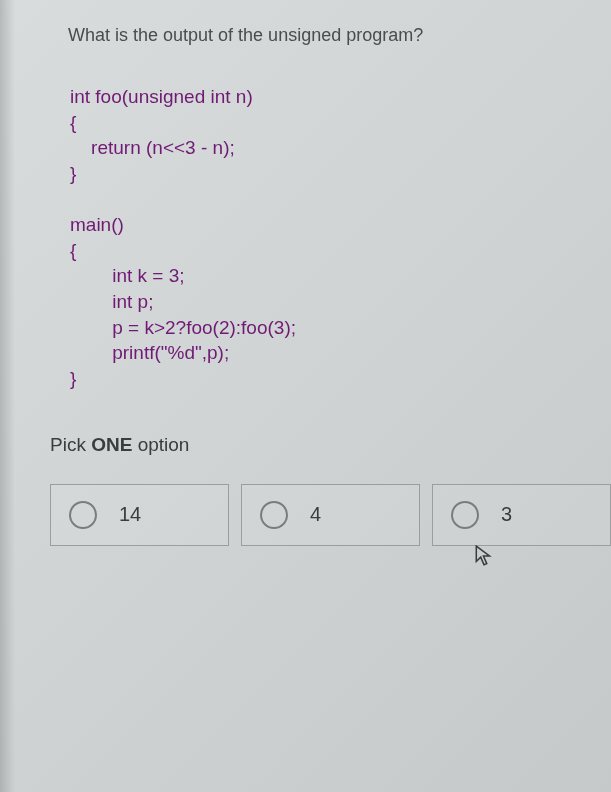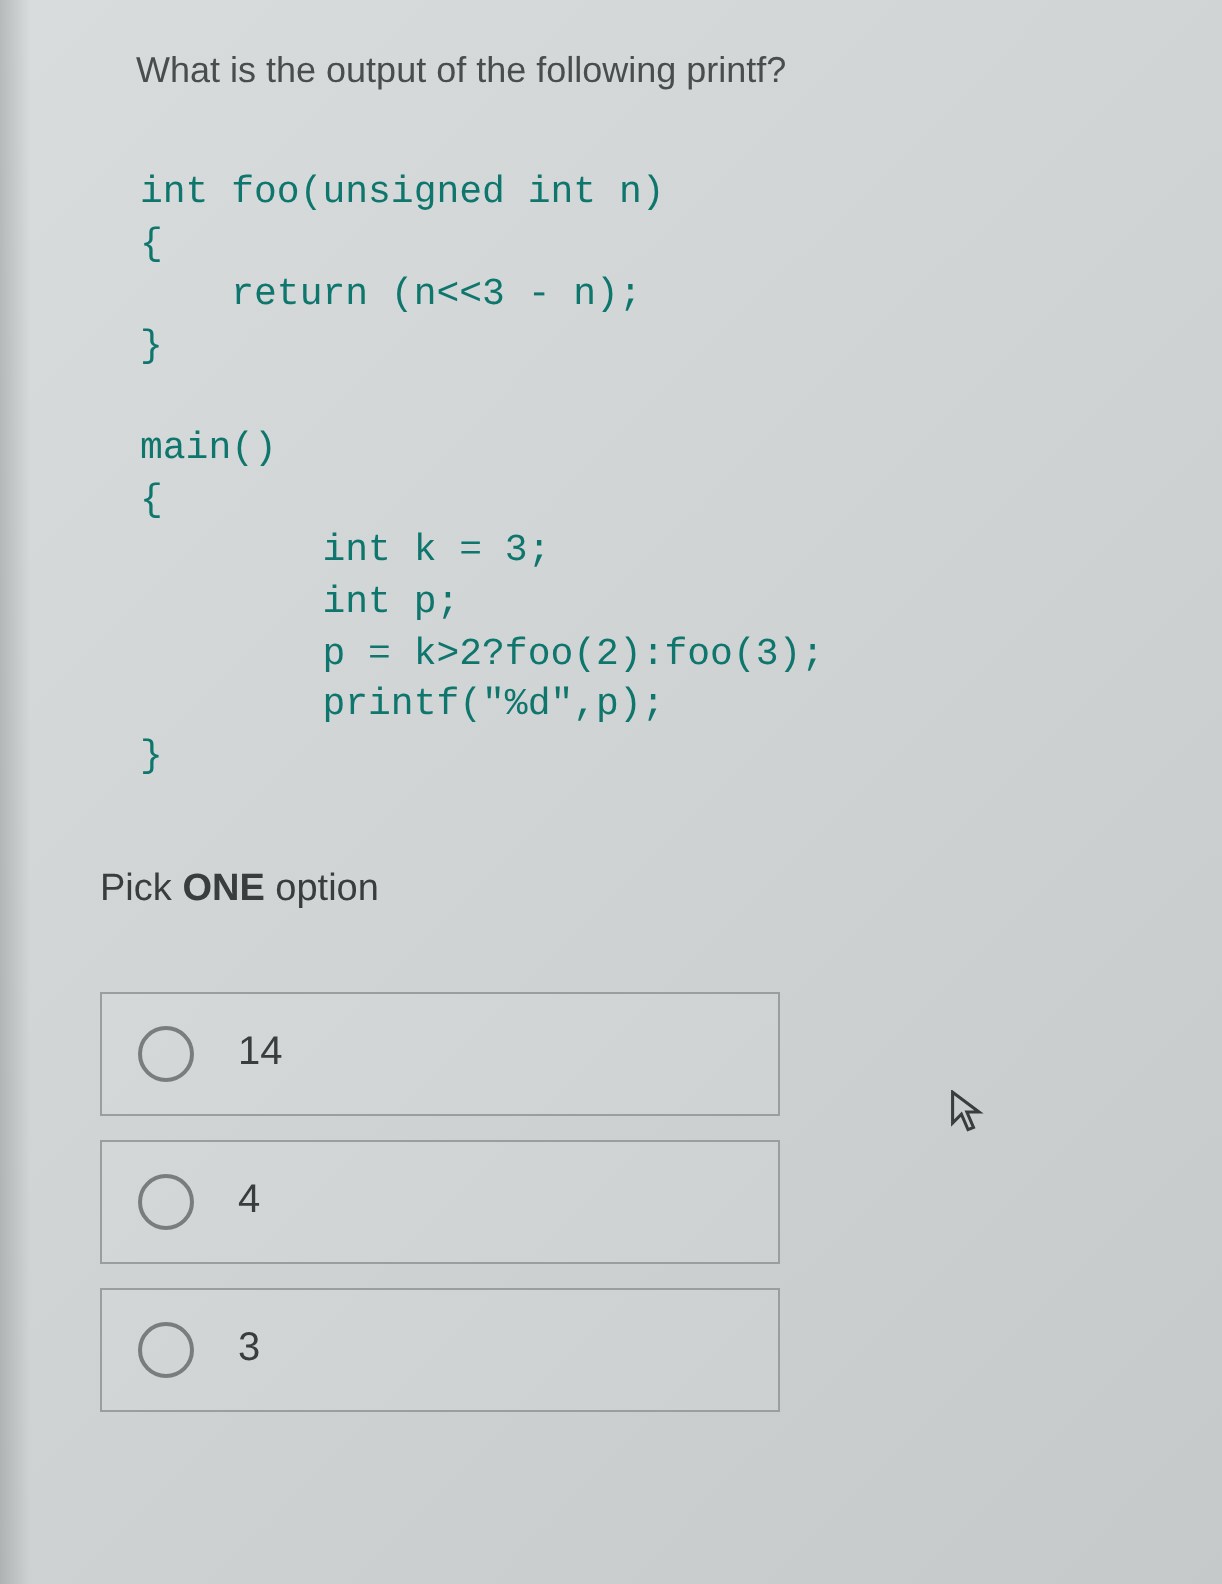--- a/index.html
+++ b/index.html
@@ -17,40 +17,39 @@
       position: relative;
       overflow: hidden;
     }
     .question-title {
       font-size: 18px;
       color: #4a4d4e;
       margin-bottom: 38px;
       padding-left: 18px;
     }
     .code-block {
-      font-family: Liberation Mono, monospace;
+      font-family: Liberation Sans, sans-serif;
       font-size: 19px;
-      color: #0f766e;
+      color: #701a75;
       line-height: 1.35;
       margin-left: 20px;
       margin-bottom: 42px;
       white-space: pre;
     }
     .pick-label {
       font-size: 19px;
       color: #3a3d3e;
       margin-left: 0;
-      margin-bottom: 40px;
+      margin-bottom: 28px;
     }
     .pick-label .bold {
       font-weight: 700;
     }
     .options {
       display: flex;
-      flex-direction: column;
       gap: 12px;
     }
     .option {
       width: 340px;
       height: 62px;
       border: 1px solid #9a9e9e;
       background: rgba(255,255,255,0.08);
       display: flex;
       align-items: center;
       padding-left: 18px;
@@ -84,21 +83,21 @@
       height: 100%;
       background: linear-gradient(90deg, rgba(80,85,85,0.25), transparent);
       pointer-events: none;
     }
   </style>
 </head>
 <body>
 
 <div class="vignette-left"></div>
 
-<div class="question-title">What is the output of the following printf?</div>
+<div class="question-title">What is the output of the unsigned program?</div>
 
 <div class="code-block"><span>int foo(unsigned int n)</span>
 <span>{</span>
 <span>    return (n&lt;&lt;3 - n);</span>
 <span>}</span>
 <span></span>
 <span>main()</span>
 <span>{</span>
 <span>        int k = 3;</span>
 <span>        int p;</span>

